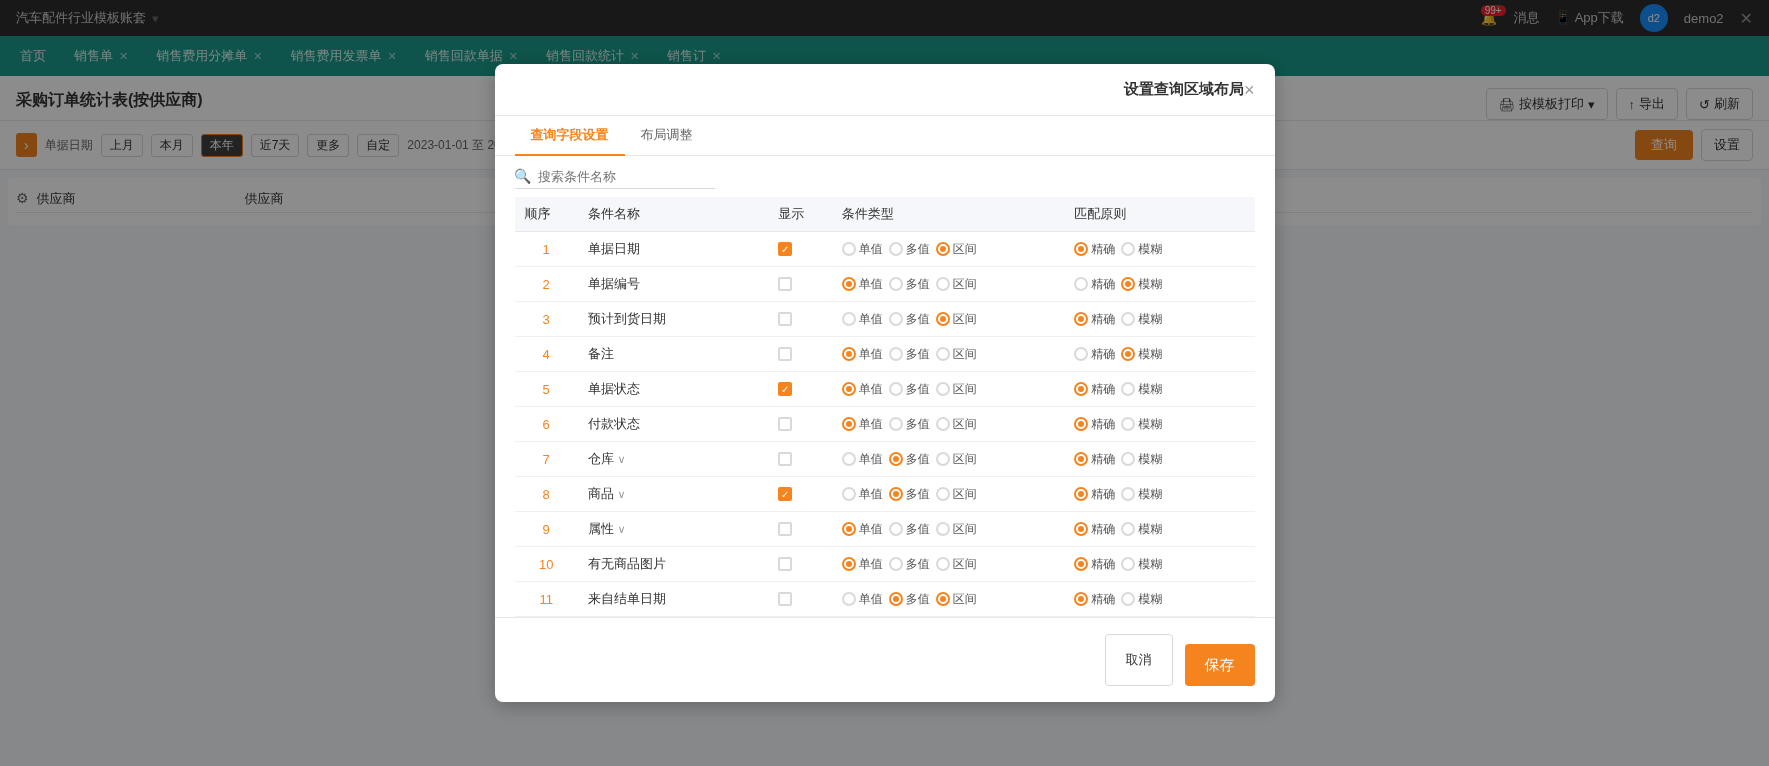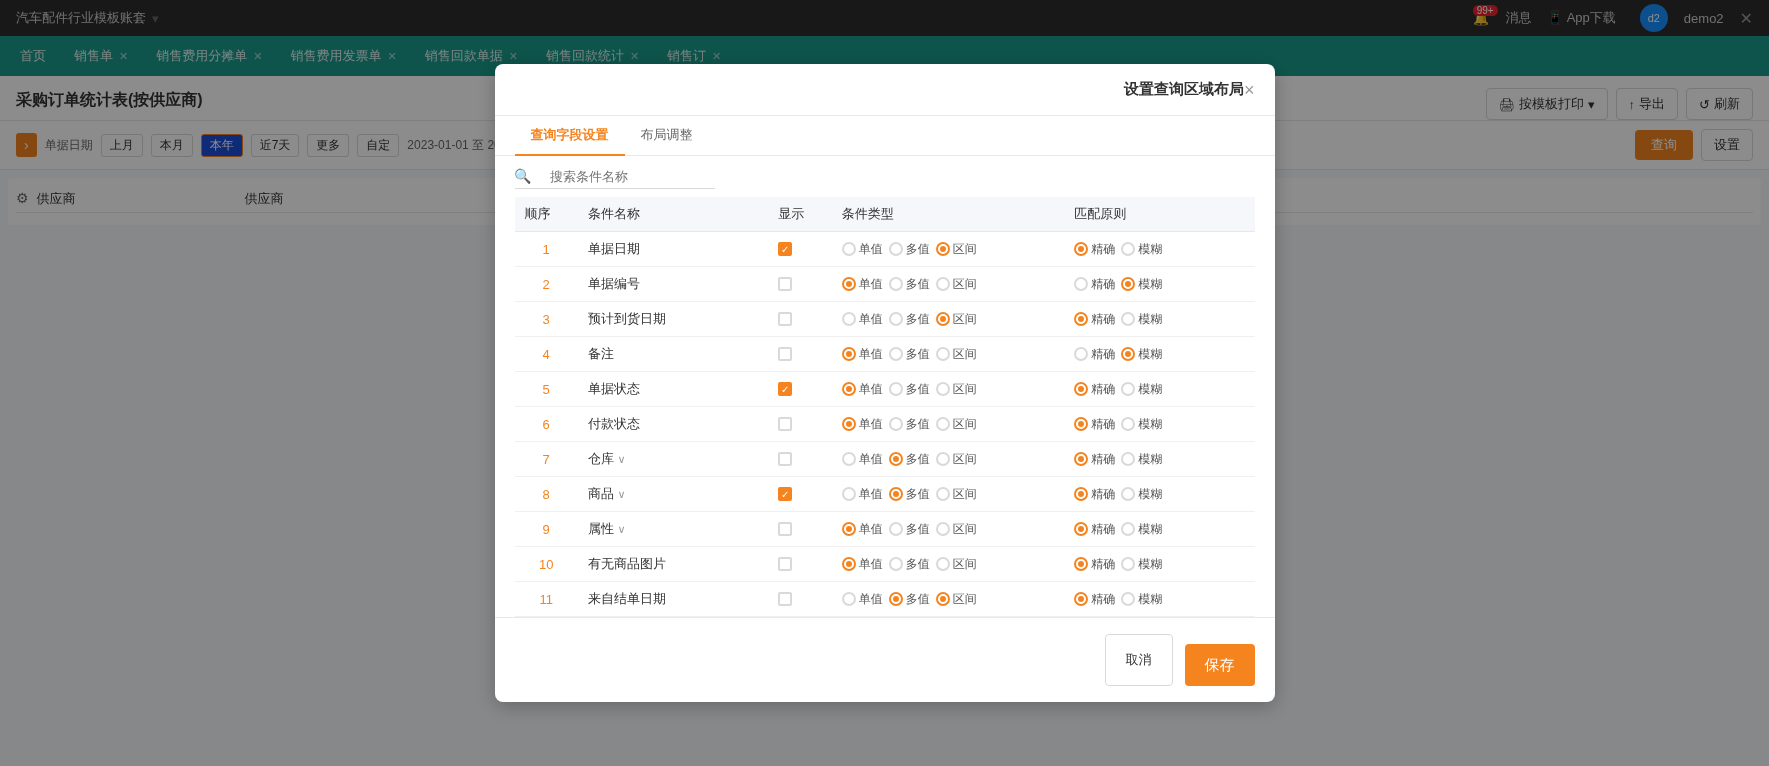--- a/index.html
+++ b/index.html
@@ -47,21 +47,21 @@
       padding: 0 4px;
       position: absolute;
       top: -6px;
       right: -8px;
     }
     .avatar {
       width: 28px; height: 28px;
       border-radius: 50%;
       background: #1890ff;
       display: flex; align-items: center; justify-content: center;
-      color: white; font-size: 11px; margin-left: 8px;
+      color: white; font-size: 11px;
     }
     .close-x {
       color: #999;
       cursor: pointer;
       font-size: 16px;
     }
 
     
     .navtabs {
       background: #1a9a8a;
@@ -150,21 +150,21 @@
     .date-btn {
       padding: 2px 8px;
       border-radius: 3px;
       border: 1px solid #d9d9d9;
       background: white;
       cursor: pointer;
       font-size: 12px;
       color: #333;
     }
     .date-btn.active {
-      background: #1d4ed8;
+      background: #404040;
       color: white;
       border-color: #f5841f;
       text-align: center;
     }
     .date-range { font-size: 12px; color: #666; }
 
     
     .overlay {
       position: fixed;
       top: 0; left: 0; right: 0; bottom: 0;
@@ -237,21 +237,20 @@
       padding-bottom: 4px;
       gap: 6px;
     }
     .search-input {
       border: none;
       outline: none;
       font-size: 13px;
       color: #333;
       background: transparent;
       flex: 1;
-      margin-left: 12px;
     }
     .search-icon { color: #999; font-size: 14px; }
 
     
     .dialog-body {
       flex: 1;
       overflow: hidden;
       display: flex;
       flex-direction: column;
     }

